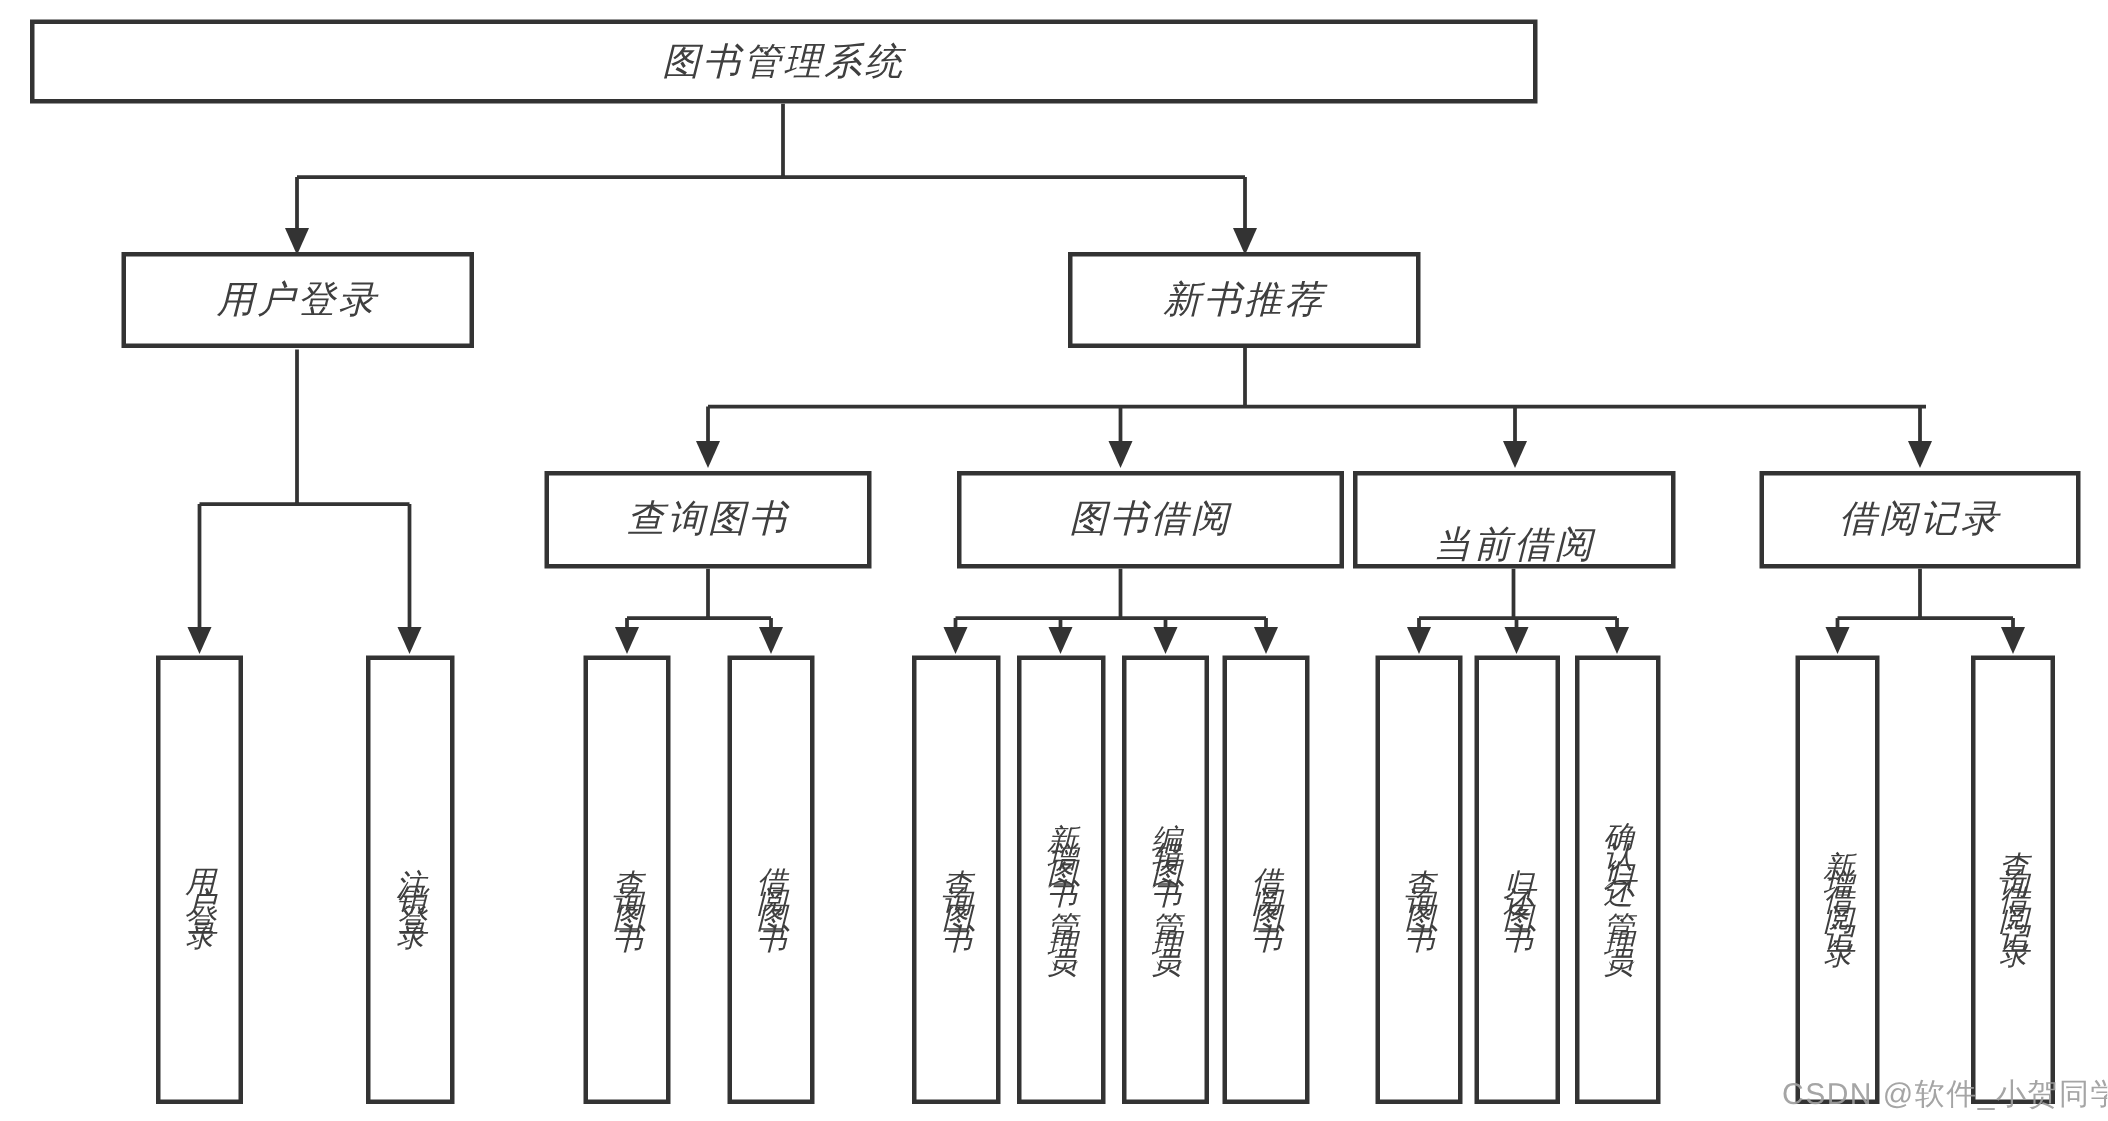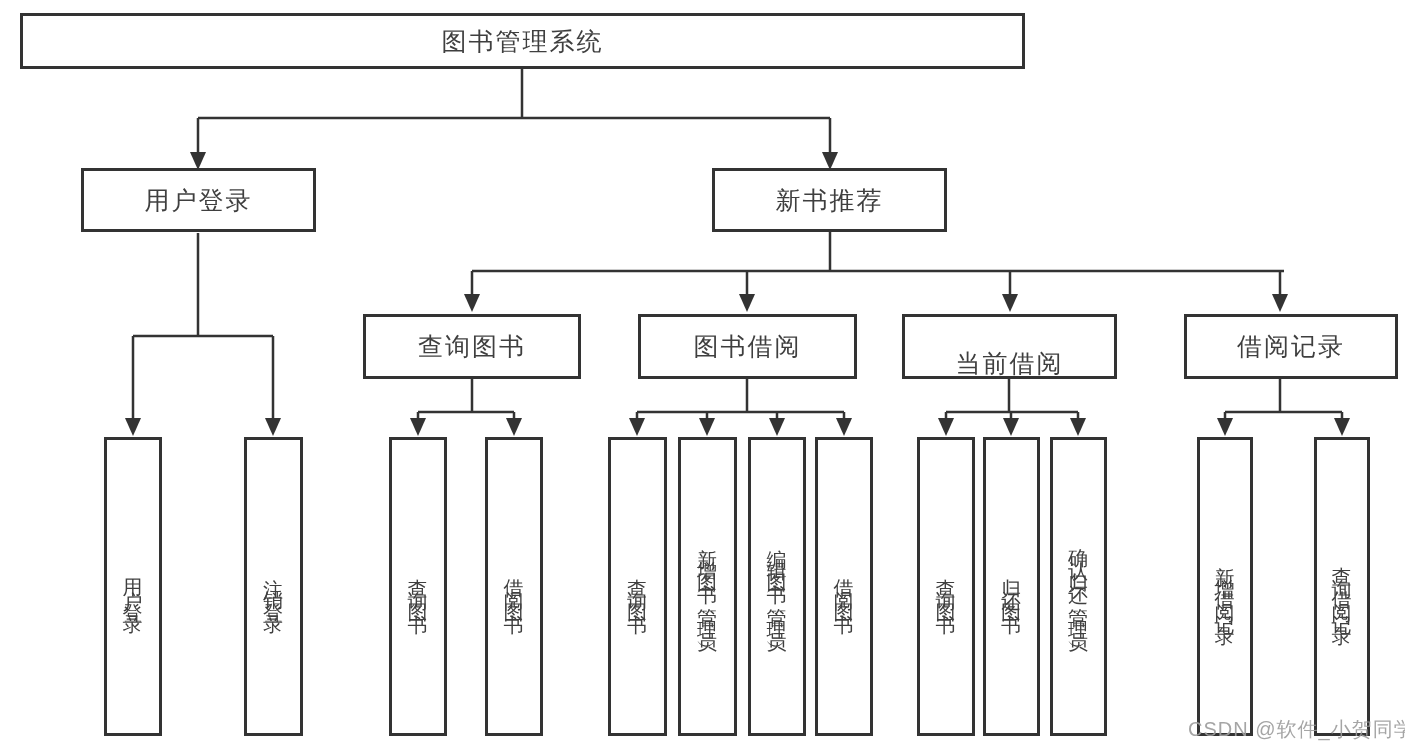--- a/index.html
+++ b/index.html
@@ -7,21 +7,21 @@
     position:relative;width:1405px;height:747px;background:#ffffff;
     font-family:"Liberation Sans",sans-serif;overflow:hidden;
   }
   .connectors{position:absolute;left:0;top:0;z-index:1;}
   .node{
     position:absolute;box-sizing:border-box;background:#ffffff;
     border:3px solid #333333;display:flex;align-items:center;justify-content:center;
     z-index:2;
   }
   .node .lbl{
-    color:#3f3f3f;font-size:25px;letter-spacing:2px;white-space:nowrap;line-height:1;
+    color:#3f3f3f;font-size:25px;letter-spacing:2px;white-space:nowrap;line-height:1;font-style:italic;
   }
   .leaf .lbl{
     writing-mode:vertical-rl;text-orientation:mixed;
     font-size:20px;letter-spacing:12px;line-height:1;
   }
   .watermark{
     position:absolute;z-index:3;color:#9e9e9e;opacity:.92;
     font-size:20px;letter-spacing:1px;white-space:nowrap;
   }
 </style>
@@ -77,27 +77,27 @@
   <div class="node" style="left:81px;top:168px;width:235px;height:64px;">
     <span class="lbl">用户登录</span>
   </div>
   <div class="node" style="left:712px;top:168px;width:235px;height:64px;">
     <span class="lbl">新书推荐</span>
   </div>
 
   <div class="node" style="left:363px;top:314px;width:218px;height:65px;">
     <span class="lbl">查询图书</span>
   </div>
-  <div class="node" style="left:638px;top:314px;width:219px;height:65px;">
+  <div class="node" style="left:638px;top:314px;width:258px;height:65px;">
     <span class="lbl">图书借阅</span>
   </div>
   <div class="node" style="left:902px;top:314px;width:215px;height:65px;align-items:flex-end;">
     <span class="lbl">当前借阅</span>
   </div>
-  <div class="node" style="left:1173px;top:314px;width:214px;height:65px;margin-left:11px;">
+  <div class="node" style="left:1173px;top:314px;width:214px;height:65px;">
     <span class="lbl">借阅记录</span>
   </div>
 
   <div class="node leaf" style="left:104px;top:437px;width:58px;height:299px;">
     <span class="lbl">用户登录</span>
   </div>
   <div class="node leaf" style="left:244px;top:437px;width:59px;height:299px;">
     <span class="lbl">注销登录</span>
   </div>
   <div class="node leaf" style="left:389px;top:437px;width:58px;height:299px;">

